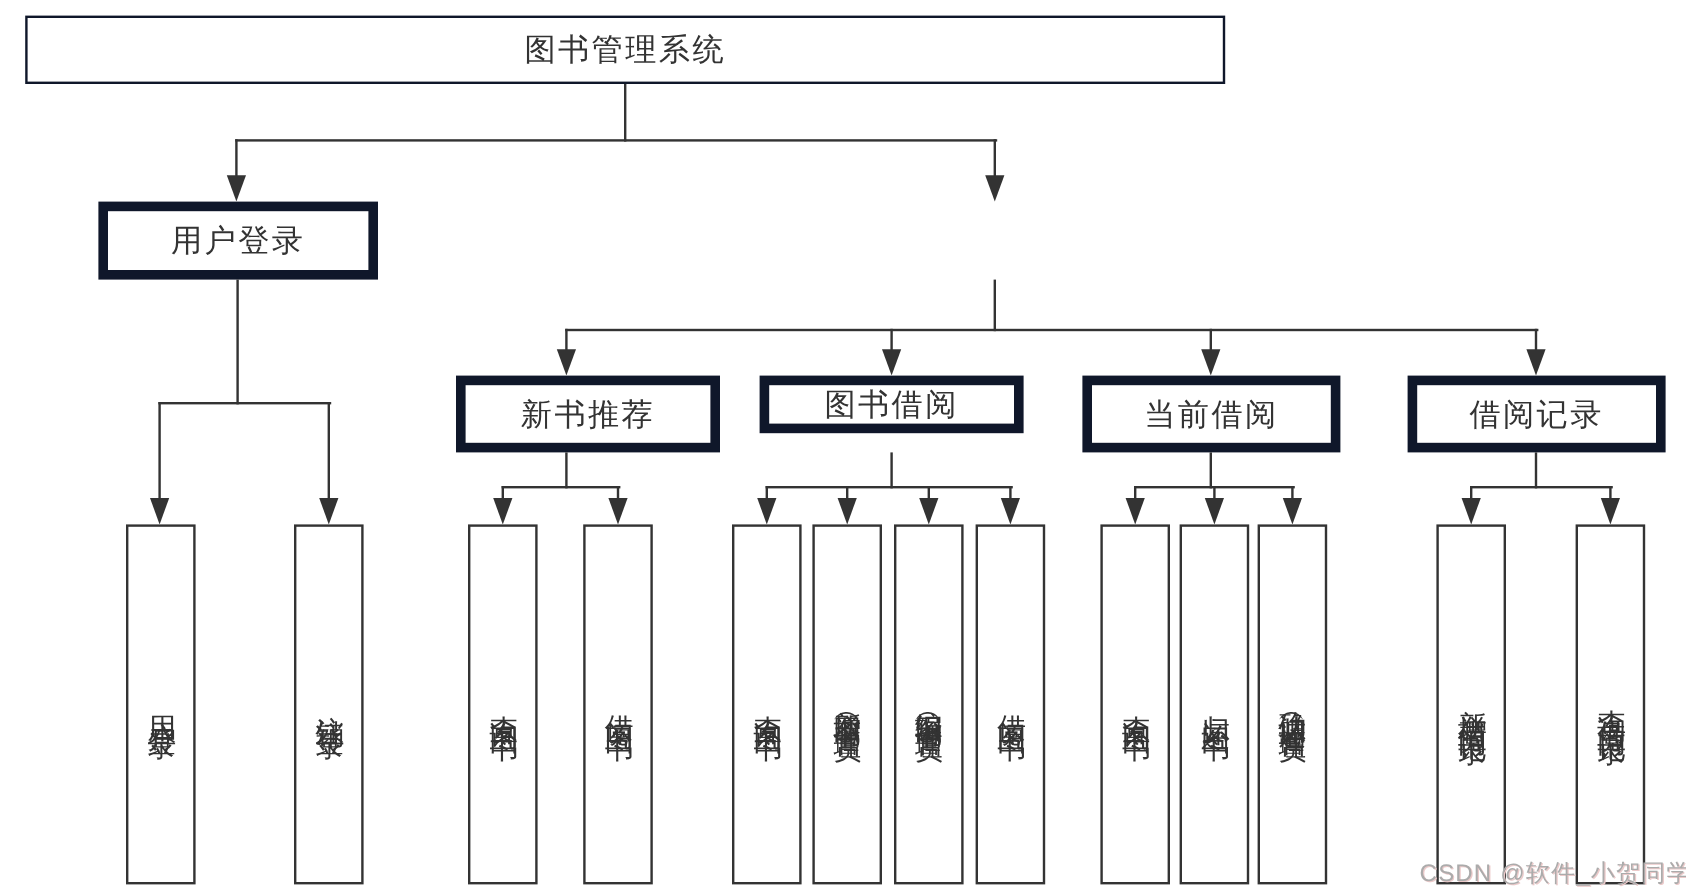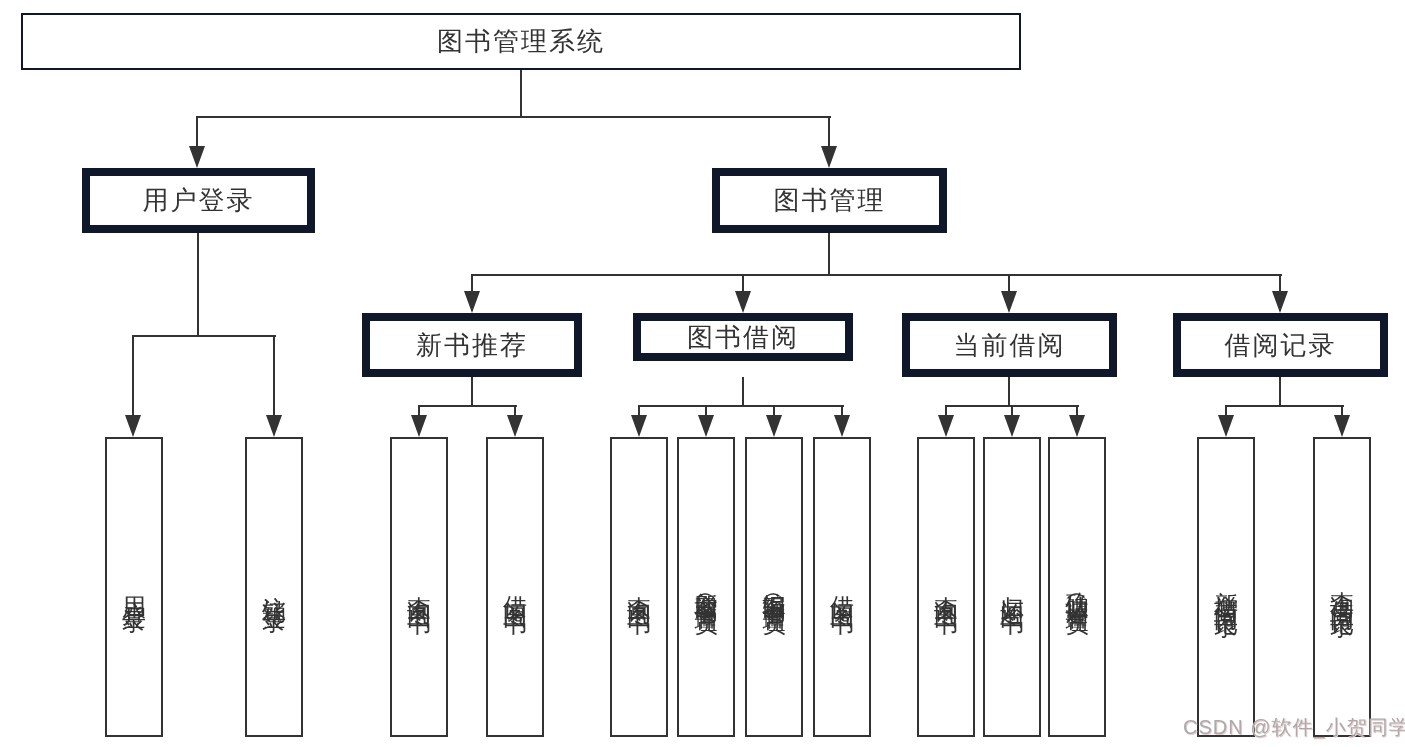--- a/index.html
+++ b/index.html
@@ -31,43 +31,40 @@
   <div class="vline" style="left:520px;top:70px;width:2px;height:48px;"></div>
   <div class="hline" style="left:196px;top:116px;width:635px;height:2px;"></div>
   <div class="vline" style="left:196px;top:116px;width:2px;height:36px;"></div>
   <div class="arrow" style="left:189px;top:146px;"></div>
   <div class="vline" style="left:828px;top:116px;width:2px;height:36px;"></div>
   <div class="arrow" style="left:821px;top:146px;"></div>
 
   <div class="box" style="left:82px;top:168px;width:233px;height:65px;">
     <span>用户登录</span>
   </div>
-  <div class="box" style="left:712px;top:168px;width:235px;height:65px;">
-    <span>图书管理</span>
-  </div>
 
   <div class="vline" style="left:197px;top:233px;width:2px;height:104px;"></div>
   <div class="hline" style="left:132px;top:335px;width:144px;height:2px;"></div>
   <div class="vline" style="left:132px;top:335px;width:2px;height:84px;"></div>
   <div class="arrow" style="left:125px;top:415px;"></div>
   <div class="vline" style="left:273px;top:335px;width:2px;height:84px;"></div>
   <div class="arrow" style="left:266px;top:415px;"></div>
 
   <div class="vline" style="left:828px;top:233px;width:2px;height:43px;"></div>
   <div class="hline" style="left:471px;top:274px;width:811px;height:2px;"></div>
   <div class="vline" style="left:471px;top:274px;width:2px;height:20px;"></div>
   <div class="arrow" style="left:464px;top:291px;"></div>
   <div class="vline" style="left:742px;top:274px;width:2px;height:20px;"></div>
   <div class="arrow" style="left:735px;top:291px;"></div>
   <div class="vline" style="left:1008px;top:274px;width:2px;height:20px;"></div>
   <div class="arrow" style="left:1001px;top:291px;"></div>
   <div class="vline" style="left:1279px;top:274px;width:2px;height:20px;"></div>
   <div class="arrow" style="left:1272px;top:291px;"></div>
 
-  <div class="box" style="left:362px;top:313px;width:220px;height:64px;">
+  <div class="box" style="left:380px;top:313px;width:220px;height:64px;">
     <span>新书推荐</span>
   </div>
   <div class="box" style="left:633px;top:313px;width:220px;height:48px;">
     <span>图书借阅</span>
   </div>
   <div class="box" style="left:1173px;top:313px;width:215px;height:64px;">
     <span>借阅记录</span>
   </div>
   <div class="box" style="left:902px;top:313px;width:215px;height:64px;">
     <span>当前借阅</span>

